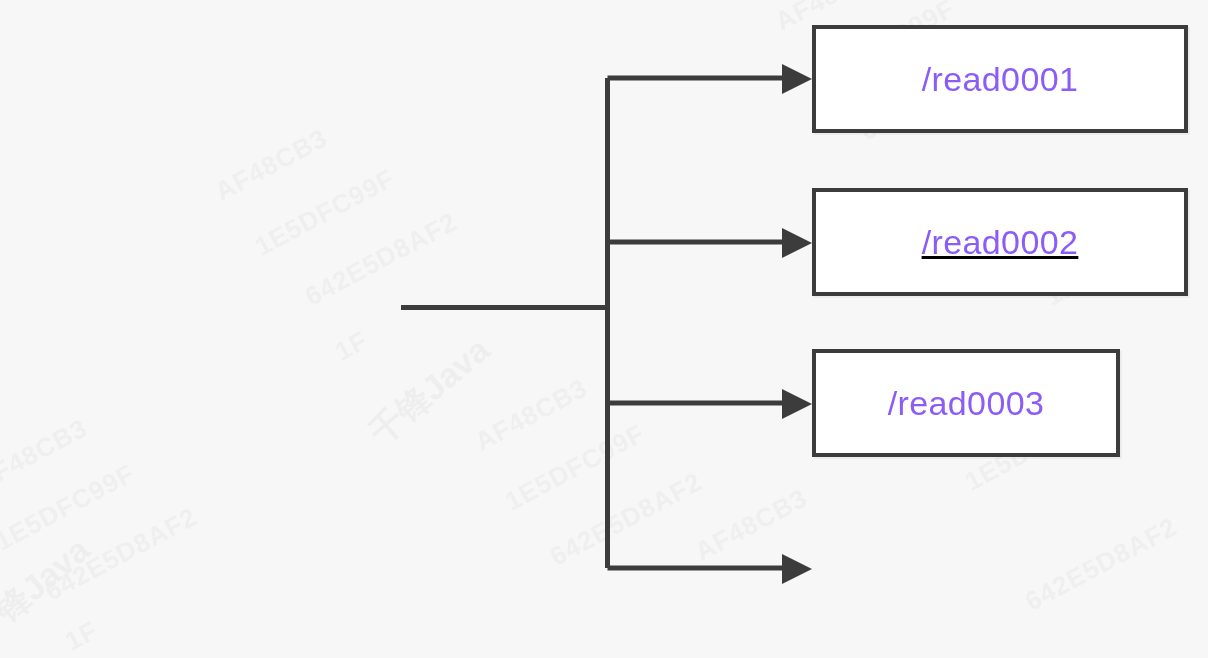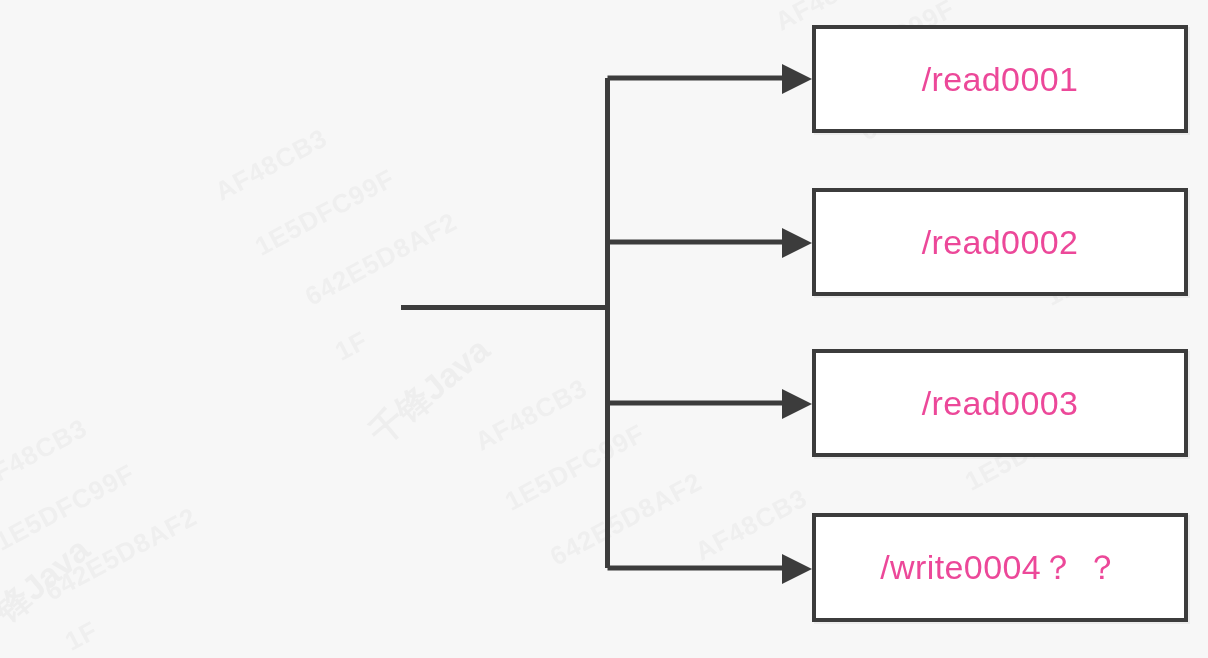--- a/index.html
+++ b/index.html
@@ -49,31 +49,31 @@
     background: #ffffff;
     border: 4px solid #3c3c3c;
     display: flex;
     align-items: center;
     justify-content: center;
     z-index: 3;
     box-shadow: 2px 2px 0 0 rgba(0,0,0,0.045);
   }
   .node-label {
     font-size: 34px;
-    color: #ec4899;
+    color: #8b5cf6;
     font-family: "Liberation Sans", sans-serif;
     font-weight: 400;
     letter-spacing: 0.4px;
     white-space: pre;
   }
 
   #node-lock   { left: 34px;  top: 235px; width: 367px; height: 141px; }
   #node-read1  { left: 812px; top: 25px;  width: 376px; height: 108px; }
-  #node-read2  { left: 812px; top: 188px; width: 376px; height: 108px; }
-  #node-read3  { left: 812px; top: 349px; width: 376px; height: 108px; }
+  #node-read2  { left: 812px; top: 188px; width: 376px; height: 108px; text-decoration: underline; }
+  #node-read3  { left: 812px; top: 349px; width: 308px; height: 108px; }
   #node-write4 { left: 812px; top: 513px; width: 376px; height: 109px; }
 
   
   .edge-svg {
     position: absolute;
     left: 0;
     top: 0;
     width: 1208px;
     height: 658px;
     z-index: 2;
@@ -145,17 +145,14 @@
   </div>
 
   <div class="node" id="node-read2">
     <span class="node-label">/read0002</span>
   </div>
 
   <div class="node" id="node-read3">
     <span class="node-label">/read0003</span>
   </div>
 
-  <div class="node" id="node-write4">
-    <span class="node-label">/write0004？ ？</span>
-  </div>
 
 </div>
 
 </body></html>

